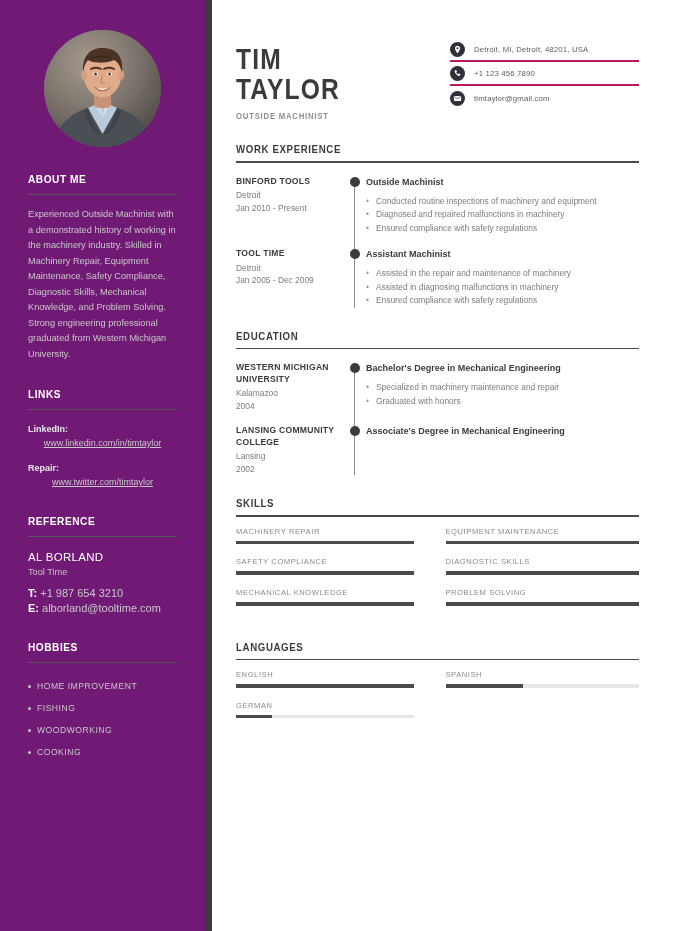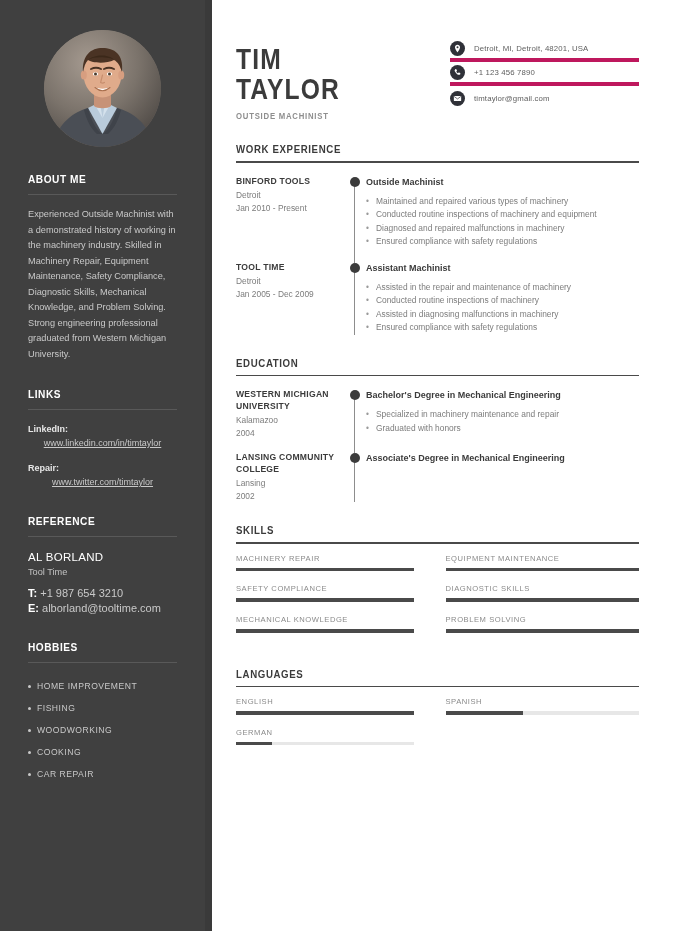--- a/index.html
+++ b/index.html
@@ -8,21 +8,21 @@
     font-family: "Liberation Sans", sans-serif;
     background: #ffffff;
     color: #3d3d3d;
     overflow: hidden;
   }
   .page { position: relative; width: 675px; height: 931px; display: flex; background:#fff; }
 
   
   .sidebar {
     width: 212px;
-    background: #404040;
+    background: #701a75;
     color: #cfcfcf;
     padding: 0 0 0 0;
     position: relative;
     flex: 0 0 212px;
   }
   .sidebar-edge {
     position: absolute;
     top: 0; right: 0; width: 7px; height: 100%;
     background: #3a3a3a;
   }
@@ -88,21 +88,21 @@
     font-weight: bold;
     font-size: 9px;
     letter-spacing: 0.9px;
     color: #8e8e8e;
     margin-top: 7px;
     transform: scaleX(0.86);
     transform-origin: left center;
   }
 
   .contact-col { flex: 1; padding-top: 4px; }
-  .contact-row { display: flex; align-items: center; height: 24px; border-bottom: 4px solid #be185d; }
+  .contact-row { display: flex; align-items: center; height: 24px; border-bottom: 2px solid #be185d; }
   .contact-row:last-child { border-bottom: none; }
   .cicon {
     width: 15px; height: 15px; border-radius: 50%;
     background: #2f3138; flex: 0 0 15px;
     display: flex; align-items: center; justify-content: center;
     margin-right: 9px;
   }
   .cicon svg { display:block; }
   .ctext { font-size: 7.8px; color: #5e5e5e; letter-spacing: 0.15px; }
 
@@ -240,21 +240,20 @@
         </div>
       </div>
 
       <div class="sb-section">
         <div class="side-h">HOBBIES</div>
         <div class="side-rule"></div>
         <div class="hobby"><span class="dot"></span><span>HOME IMPROVEMENT</span></div>
         <div class="hobby"><span class="dot"></span><span>FISHING</span></div>
         <div class="hobby"><span class="dot"></span><span>WOODWORKING</span></div>
         <div class="hobby"><span class="dot"></span><span>COOKING</span></div>
-        <div class="hobby"><span class="dot"></span><span>CAR REPAIR</span></div>
       </div>
 
     </div>
   </aside>
 
   <main class="main">
 
     <div class="header-row">
       <div class="name-col">
         <div class="nm">TIM</div>
@@ -302,21 +301,20 @@
           <div class="loc">Detroit</div>
           <div class="dates">Jan 2010 - Present</div>
         </div>
         <div class="entry-timeline">
           <div class="tl-line"></div>
           <div class="tl-dot"></div>
         </div>
         <div class="entry-right">
           <div class="job-title">Outside Machinist</div>
           <div class="bullets">
-            <div class="bullet">Maintained and repaired various types of machinery</div>
             <div class="bullet">Conducted routine inspections of machinery and equipment</div>
             <div class="bullet">Diagnosed and repaired malfunctions in machinery</div>
             <div class="bullet">Ensured compliance with safety regulations</div>
           </div>
         </div>
       </div>
 
       <div class="entry last">
         <div class="entry-left">
           <div class="org">TOOL TIME</div>
@@ -324,21 +322,20 @@
           <div class="dates">Jan 2005 - Dec 2009</div>
         </div>
         <div class="entry-timeline">
           <div class="tl-line"></div>
           <div class="tl-dot"></div>
         </div>
         <div class="entry-right">
           <div class="job-title">Assistant Machinist</div>
           <div class="bullets">
             <div class="bullet">Assisted in the repair and maintenance of machinery</div>
-            <div class="bullet">Conducted routine inspections of machinery</div>
             <div class="bullet">Assisted in diagnosing malfunctions in machinery</div>
             <div class="bullet">Ensured compliance with safety regulations</div>
           </div>
         </div>
       </div>
     </section>
 
     <section class="section">
       <div class="sec-h">EDUCATION</div>
       <div class="sec-rule"></div>

